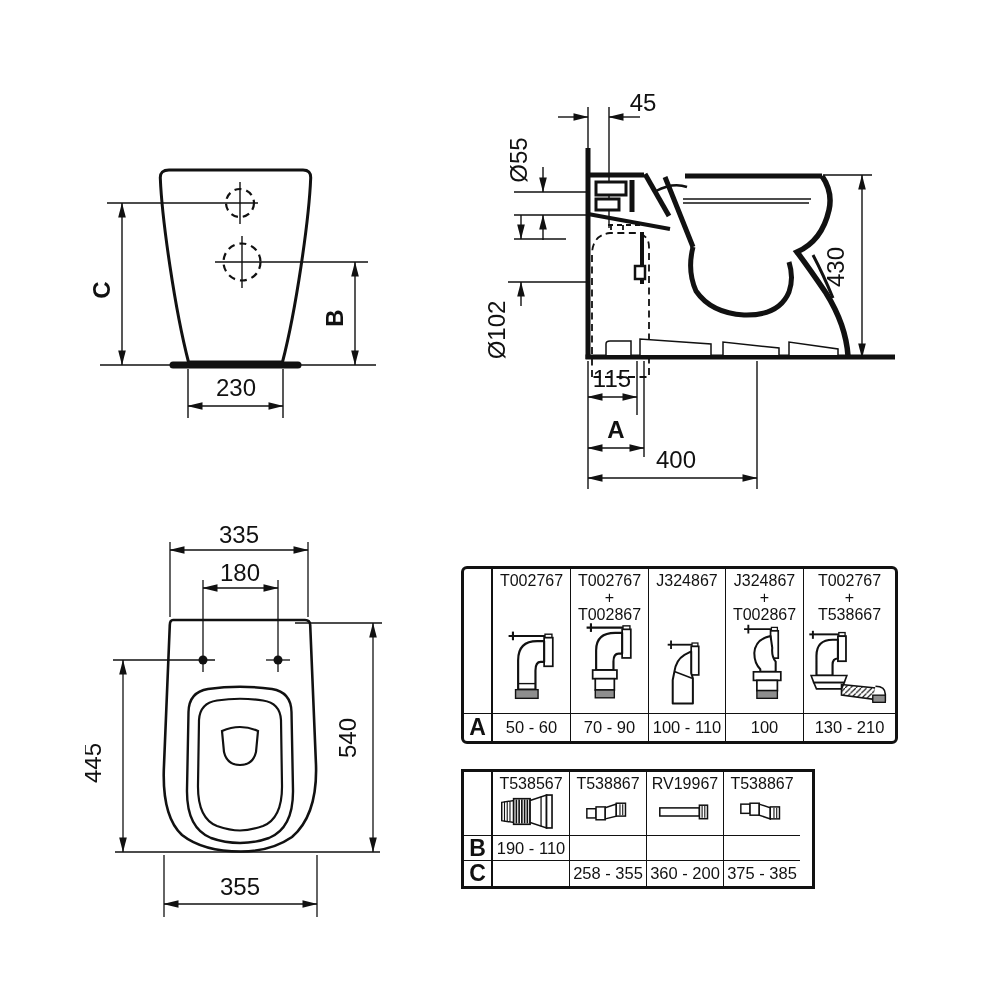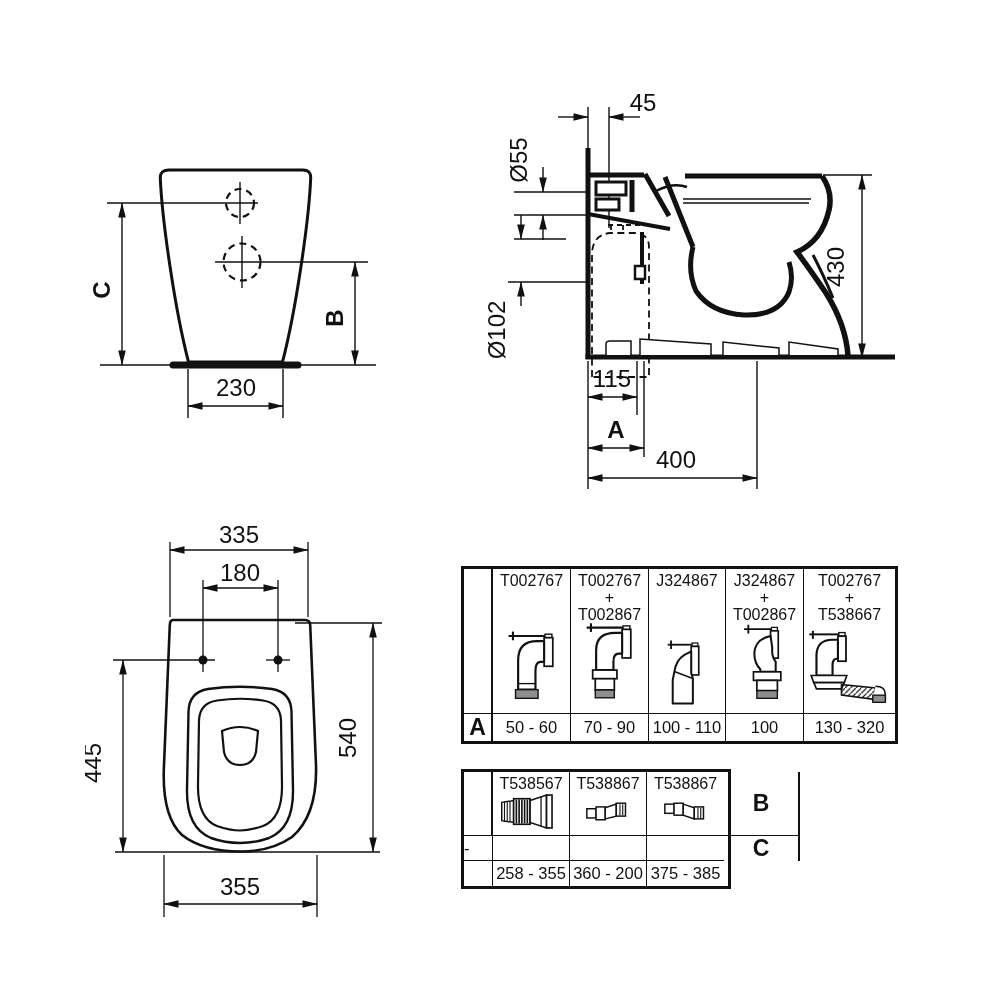--- a/index.html
+++ b/index.html
@@ -7,22 +7,22 @@
          font-family:"Liberation Sans", sans-serif;color:#111;}
   svg text{font-family:"Liberation Sans", sans-serif;fill:#111;}
   .dim-num{font-size:24px;}
   .dim-letter{font-size:24px;font-weight:bold;}
   .view{position:absolute;}
 
   
   .parts-table{position:absolute;background:#fff;border:3px solid #111;display:grid;box-sizing:border-box;}
   .table-a{left:461px;top:566px;width:437px;height:178px;
            grid-template-columns:29px 78px 78px 77px 78px 91px;
-           grid-template-rows:145px 27px;}
-  .table-bc{left:461px;top:769px;width:270px;height:120px;
+           grid-template-rows:145px 27px;border-radius:6px;}
+  .table-bc{left:461px;top:769px;width:354px;height:120px;
            grid-template-columns:29px 77px 77px 77px 76px;
            grid-template-rows:64px 25px 25px;}
   .cell{border-right:1.5px solid #111;border-bottom:1.5px solid #111;box-sizing:border-box;
         position:relative;overflow:hidden;}
   .cell.last-col{border-right:none;}
   .cell.last-row{border-bottom:none;}
   .label-cell{border-right:2.5px solid #111;display:flex;align-items:center;justify-content:center;
               font-size:23px;font-weight:bold;}
   .part-code{white-space:pre-line;text-align:center;font-size:16px;line-height:17px;padding-top:3px;}
   .range-cell{display:flex;align-items:center;justify-content:center;font-size:16.5px;}
@@ -316,35 +316,41 @@
 T538667</div>
       <svg class="part-icon icon-a5">
           <use href="#elbow-flex-hose-icon"></use>
         </svg>
     </div>
     <div class="cell label-cell last-row">A</div>
     <div class="cell range-cell last-row">50 - 60</div>
     <div class="cell range-cell last-row">70 - 90</div>
     <div class="cell range-cell last-row">100 - 110</div>
     <div class="cell range-cell last-row">100</div>
-    <div class="cell range-cell last-row last-col">130 - 320</div>
+    <div class="cell range-cell last-row last-col">130 - 210</div>
   </div>
 
   <div class="parts-table table-bc">
     <div class="cell label-cell"></div>
     <div class="cell">
       <div class="part-code">T538567</div>
       <svg class="part-icon icon-b1">
           <use href="#flex-coupling-icon"></use>
         </svg>
     </div>
     <div class="cell">
       <div class="part-code">T538867</div>
       <svg class="part-icon icon-b2">
           <use href="#offset-adapter-up-icon"></use>
+        </svg>
+    </div>
+    <div class="cell">
+      <div class="part-code">RV19967</div>
+      <svg class="part-icon icon-b3">
+          <use href="#straight-pipe-icon"></use>
         </svg>
     </div>
     <div class="cell last-col">
       <div class="part-code">T538867</div>
       <svg class="part-icon icon-b4">
           <use href="#offset-adapter-down-icon"></use>
         </svg>
     </div>
     <div class="cell label-cell">B</div>
     <div class="cell range-cell">190 - 110</div>

